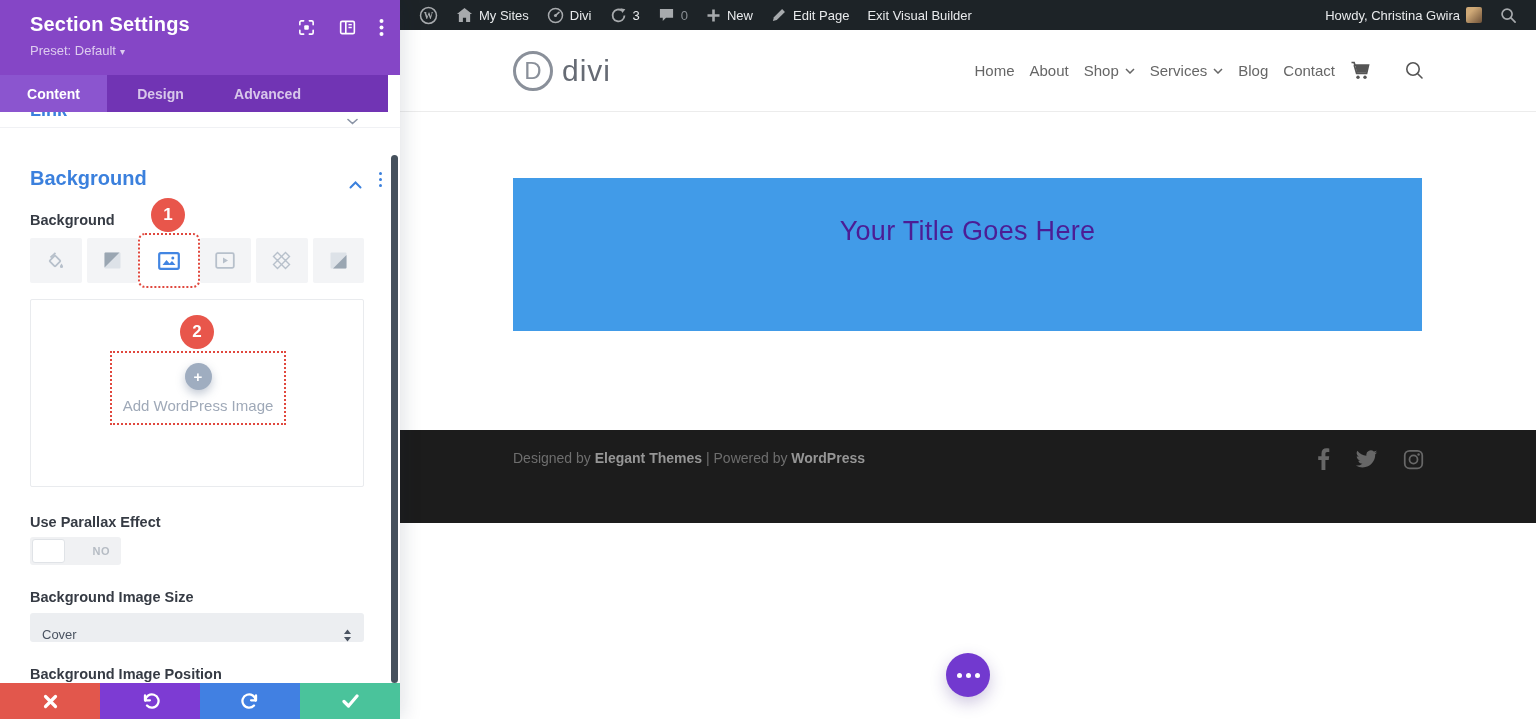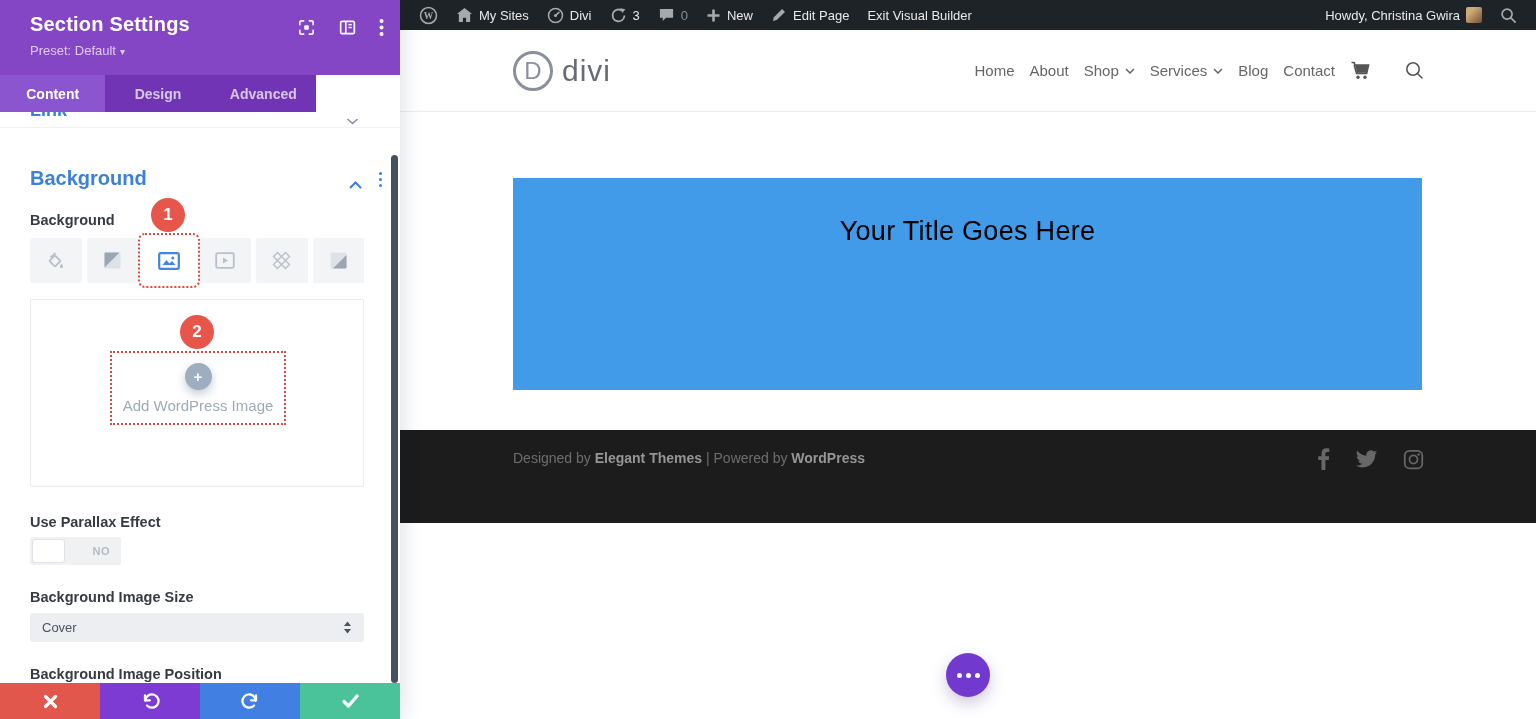--- a/index.html
+++ b/index.html
@@ -9,21 +9,21 @@
   
   .sidebar { position:absolute; left:0; top:0; width:400px; height:719px; background:#fff;
              box-shadow:4px 0 18px rgba(20,30,60,.12); z-index:5; }
   .panel-header { position:absolute; left:0; top:0; width:400px; height:75px; background:#8546c6; color:#fff; }
   .panel-title { position:absolute; left:30px; top:13px; font-size:20px; font-weight:700; letter-spacing:.2px; }
   .panel-preset { position:absolute; left:30px; top:43px; font-size:13px; color:rgba(255,255,255,.72); cursor:pointer; }
   .panel-preset .caret { font-size:10px; margin-left:4px; }
   .header-icons { position:absolute; right:16px; top:18px; display:flex; gap:22px; align-items:center; }
   .header-icons svg { display:block; cursor:pointer; }
 
-  .panel-tabs { position:absolute; left:0; top:75px; width:316px; height:37px; background:#7134b4; display:flex; }
+  .panel-tabs { position:absolute; left:0; top:75px; width:388px; height:37px; background:#7134b4; display:flex; }
   .tab { width:107px; height:37px; display:flex; align-items:center; justify-content:center;
          font-size:14px; font-weight:700; color:rgba(255,255,255,.72); cursor:pointer; }
   .tab.active { background:#8b55cf; color:#fff; }
 
   .panel-body { position:absolute; left:0; top:112px; width:400px; height:571px; background:#fff; overflow:hidden; }
 
   .link-text { position:absolute; left:30px; top:-12px; font-size:18px; font-weight:600; color:#3b80dd; }
   .link-caret { position:absolute; right:42px; top:-1px; }
   .link-divider { position:absolute; left:0; top:15px; width:100%; border-top:1px solid #f0f1f4; }
 
@@ -52,21 +52,21 @@
                  font-weight:700; display:flex; align-items:center; justify-content:center;
                  box-shadow:0 4px 10px rgba(120,135,160,.45); cursor:pointer; }
   .addimg-text { font-size:15px; color:#9fa9b8; white-space:nowrap; }
 
   .fld-label { position:absolute; left:30px; font-size:14.5px; font-weight:600; color:#363b44; }
   .toggle { position:absolute; left:30px; top:425px; width:91px; height:28px; background:#f0f1f3; border-radius:3px; cursor:pointer; }
   .toggle-knob { position:absolute; left:2px; top:2px; width:33px; height:24px; background:#fff; border:1px solid #e0e3e7; border-radius:3px; }
   .toggle-off-label { position:absolute; right:11px; top:8px; font-size:11px; font-weight:700; color:#b6bcc4; letter-spacing:.5px; }
 
   .select { position:absolute; left:30px; top:501px; width:334px; height:29px; background:#eceef1; border-radius:3px;
-            display:flex; align-items:center; padding:0 12px; cursor:pointer; }
+            display:flex; align-items:flex-end; padding:0 12px; cursor:pointer; }
   .select-value { font-size:13px; color:#4a5361; }
   .select-arrows { margin-left:auto; display:block; }
 
   .scroll-thumb { position:absolute; right:2px; top:43px; width:7px; height:528px; background:#46515d; border-radius:4px; cursor:grab; }
 
   .panel-actions { position:absolute; left:0; top:683px; width:400px; height:36px; display:flex; }
   .action-btn { width:100px; height:36px; border:none; display:flex; align-items:center; justify-content:center; cursor:pointer; }
   .action-close { background:#e2574c; }
   .action-undo { background:#7d3bd3; }
   .action-redo { background:#4180e2; }
@@ -86,21 +86,21 @@
   .site-header { position:absolute; left:0; top:30px; width:1136px; height:82px; background:#fff;
                  border-bottom:1px solid #ececec; display:flex; align-items:center; padding:0 112px 0 113px; }
   .logo { display:flex; align-items:center; gap:9px; cursor:pointer; }
   .logo-circle { width:40px; height:40px; border:3px solid #8a909a; border-radius:50%; display:flex;
                  align-items:center; justify-content:center; font-size:24px; color:#8a909a; font-weight:400; }
   .logo-text { font-size:30px; color:#666b74; letter-spacing:1px; }
   .site-nav { margin-left:auto; display:flex; align-items:center; gap:15px; }
   .nav-item { font-size:15px; color:#666; cursor:pointer; display:flex; align-items:center; gap:6px; white-space:nowrap; }
   .nav-icon { display:flex; align-items:center; cursor:pointer; }
 
-  .hero { position:absolute; left:113px; top:178px; width:909px; height:212px; background:#419be8; color:#000000; text-align:center; }
+  .hero { position:absolute; left:113px; top:178px; width:909px; height:153px; background:#419be8; color:#4c1d95; text-align:center; }
   .hero-title { margin-top:38px; font-size:27px; font-weight:500; letter-spacing:.3px; cursor:text; }
   .hero-body { margin:13px auto 0; max-width:878px; font-size:15px; line-height:1.6; cursor:text; }
 
   .site-footer { position:absolute; left:0; top:430px; width:1136px; height:93px; background:#1c1c1c;
                  display:flex; align-items:flex-start; padding:20px 112px 0 113px; }
   .footer-credit { font-size:14px; color:#6e6e6e; }
   .footer-credit b { color:#969696; font-weight:700; }
   .footer-social { margin-left:auto; display:flex; align-items:center; gap:25px; margin-top:-2px; }
   .footer-social svg { display:block; cursor:pointer; }
 

